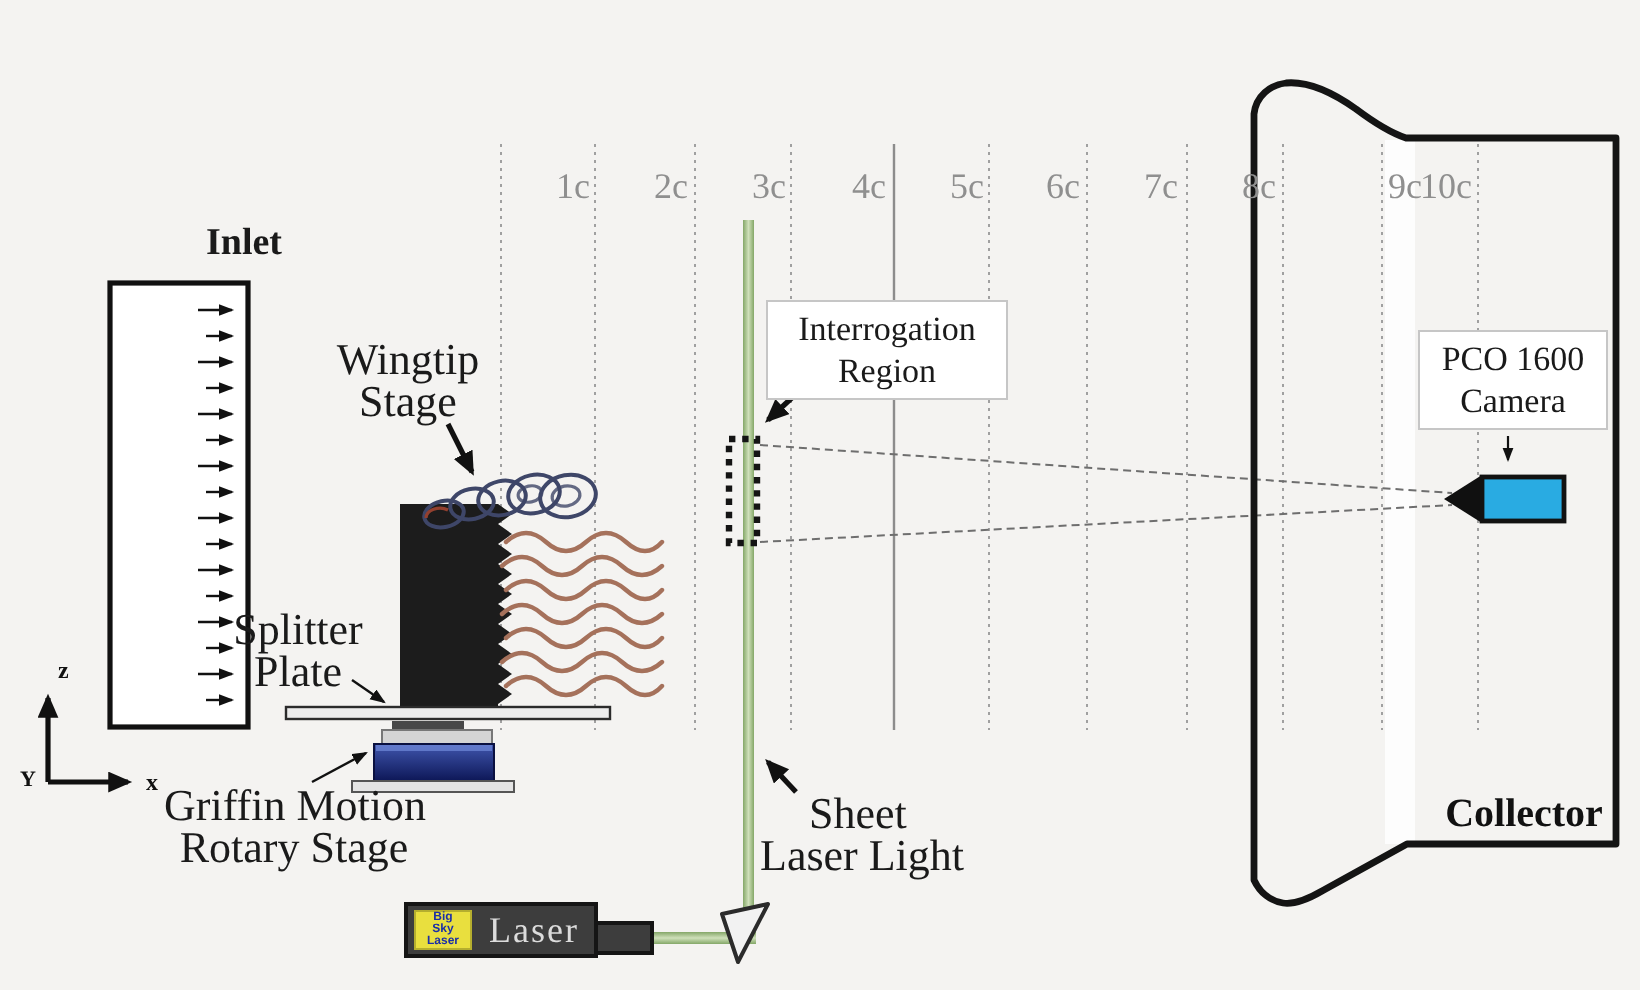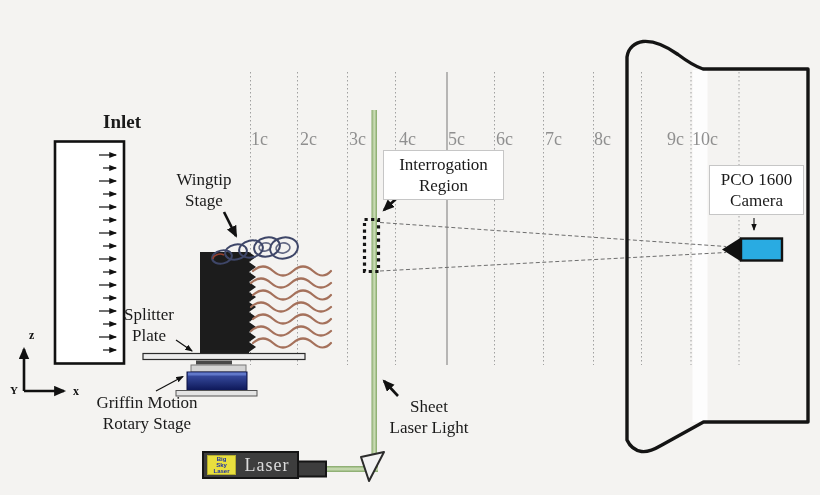--- a/index.html
+++ b/index.html
@@ -5,23 +5,23 @@
   :root{
     --background:#f4f3f1; --camera-blue:#29abe2; --stage-blue-top:#4056ae; --stage-blue-bot:#0d1757;
     --laser-green:#84a768; --laser-green-light:#cfe0ba; --wave-brown:#a5715b; --vortex-navy:#3e4668;
     --grid-gray:#a0a0a0; --chord-gray:#8f8f8f; --laser-body:#3d3d3d; --logo-yellow:#e9df3e;
   }
   html,body{margin:0;padding:0;}
   body{background:#ffffff;}
   .stage{position:relative;width:820px;height:495px;background:var(--background);overflow:hidden;
          font-family:"Liberation Serif","DejaVu Serif",serif;}
   .stage svg{position:absolute;left:0;top:0;}
-  .lbl{position:absolute;color:#1a1a1a;text-align:center;line-height:21px;font-size:17px;white-space:nowrap;}
+  .lbl{position:absolute;color:#1a1a1a;text-align:center;line-height:21px;font-size:22px;white-space:nowrap;}
   .lbl.bold{font-weight:bold;text-align:right;}
-  .chord{position:absolute;top:83px;width:44px;text-align:left;font-size:18px;color:var(--chord-gray);margin-top:46px;}
+  .chord{position:absolute;top:83px;width:44px;text-align:right;font-size:18px;color:var(--chord-gray);}
   .labelbox{position:absolute;background:#ffffff;border:1px solid #c6c6c6;text-align:center;
             font-size:17px;line-height:21px;padding:3px 2px;color:#1a1a1a;}
   .axis-lbl{position:absolute;font-weight:bold;font-size:12px;color:#111;}
   .laser-text{position:absolute;left:238px;top:455px;width:58px;text-align:center;
               font-size:18px;color:#dcdcdc;letter-spacing:1px;}
   .logo{position:absolute;left:207px;top:455px;width:29px;height:20px;background:var(--logo-yellow);
         border:1px solid #b5ae2e;box-sizing:border-box;text-align:center;}
   .logo div{font-size:6px;line-height:6px;font-weight:bold;color:#1b2fa8;font-family:"Liberation Sans",sans-serif;}
   .collector-lbl{position:absolute;left:710px;top:396px;width:104px;text-align:center;
                  font-weight:bold;font-size:20px;color:#111;}
@@ -188,20 +188,21 @@
   <div class="lbl" style="left:82px;top:392px;width:130px">
     <div>Griffin Motion</div>
     <div>Rotary Stage</div>
   </div>
 
   <div class="lbl" style="left:380px;top:396px;width:98px">
     <div>Sheet</div>
     <div>Laser Light</div>
   </div>
 
+  <div class="collector-lbl">Collector</div>
 
   <div class="labelbox" style="left:383px;top:150px;width:115px">
     <div>Interrogation</div>
     <div>Region</div>
   </div>
 
   <div class="labelbox" style="left:709px;top:165px;width:89px">
     <div>PCO 1600</div>
     <div>Camera</div>
   </div>

